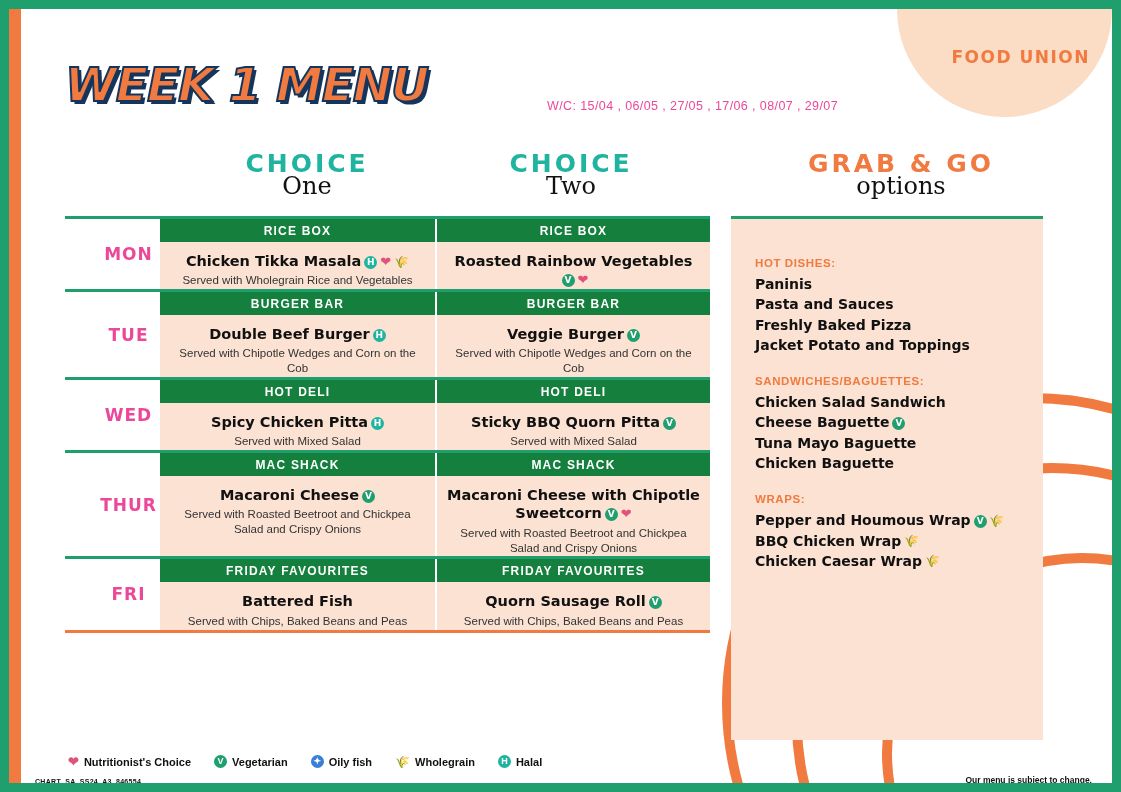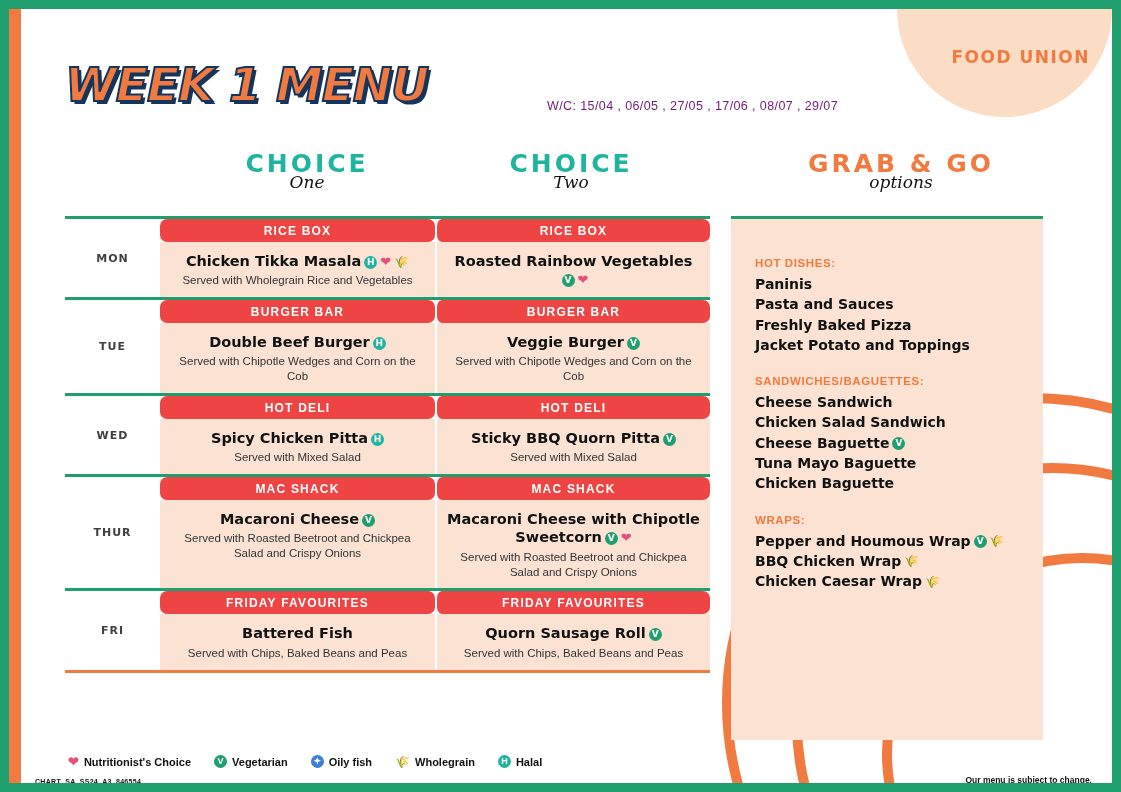--- a/index.html
+++ b/index.html
@@ -79,37 +79,36 @@
     font-size: 47px;
     letter-spacing: -1px;
     color: #f07a3f;
     -webkit-text-stroke: 2px #16355c;
     text-shadow: 3px 3px 0 #16355c;
   }
   .wc {
     position: absolute;
     left: 538px; top: 90px;
     font-size: 12.5px;
-    color: #701a75;
+    color: #ec4899;
     letter-spacing: 0.4px;
   }
   .colhead {
     position: absolute;
     text-align: center;
   }
   .colhead .big {
     font-family: "DejaVu Sans", sans-serif;
     font-weight: bold;
     font-size: 25px;
     letter-spacing: 3px;
   }
   .colhead .script {
     font-family: "DejaVu Serif", serif;
-    font-style: italic;
-    font-size: 17px;
+    font-size: 24px;
     margin-top: -6px;
     color: #111;
   }
   .ch1 { left: 168px; top: 140px; width: 260px; color: #1fb4a0; }
   .ch2 { left: 432px; top: 140px; width: 260px; color: #1fb4a0; }
   .ch3 { left: 742px; top: 140px; width: 300px; color: #f07a3f; }
   .ch3 .script { color: #111; }
 
   
   .table {
@@ -117,58 +116,57 @@
     left: 56px; top: 207px;
     width: 645px;
   }
   .row {
     position: relative;
     border-top: 3px solid #1f9e6e;
   }
   .row:last-child { border-bottom: 3px solid #f07a3f; }
   .daycell {
     position: absolute;
-    left: 0; top: 0; bottom: 0;
+    left: 16px; top: 0; bottom: 0;
     width: 95px;
     display: flex;
     align-items: center;
     justify-content: center;
     font-family: "DejaVu Sans", sans-serif;
     font-weight: bold;
-    font-size: 11px;
+    font-size: 17px;
     letter-spacing: 1px;
-    color: #404040;
+    color: #ec4899;
   }
   .opts {
     margin-left: 95px;
     display: flex;
   }
   .opt {
     width: 275px;
     background: #fbe2d2;
     border-left: 2px solid #ffffff;
   }
   .opt:first-child { border-left: none; }
   .bandrow { display: flex; margin-left: 95px; }
   .band {
     width: 275px;
-    background: #ef4444;
+    background: #15803d;
     color: #ffffff;
     font-weight: bold;
     font-size: 12px;
     letter-spacing: 1.2px;
     text-align: center;
     padding: 5px 12px 4px;
     border-left: 2px solid #ffffff;
-    border-radius: 7px;
   }
   .band:first-child { border-left: none; }
   .dish {
     text-align: center;
-    padding: 10px 10px 9px;
+    padding: 10px 10px 1px;
   }
   .dish .name {
     font-family: "DejaVu Sans", sans-serif;
     font-weight: bold;
     font-size: 14.5px;
     color: #111;
     line-height: 1.25;
   }
   .dish .sub {
     font-size: 11.5px;
@@ -398,21 +396,20 @@
             <ul>
               <li>Paninis</li>
               <li>Pasta and Sauces</li>
               <li>Freshly Baked Pizza</li>
               <li>Jacket Potato and Toppings</li>
             </ul>
           </div>
           <div class="grp">
             <h4>SANDWICHES/BAGUETTES:</h4>
             <ul>
-              <li>Cheese Sandwich</li>
               <li>Chicken Salad Sandwich</li>
               <li>Cheese Baguette<span class="ic ic-circle ic-v">V</span></li>
               <li>Tuna Mayo Baguette</li>
               <li>Chicken Baguette</li>
             </ul>
           </div>
           <div class="grp">
             <h4>WRAPS:</h4>
             <ul>
               <li>Pepper and Houmous Wrap<span class="ic ic-circle ic-v">V</span><span class="ic ic-wheat">🌾</span></li>

